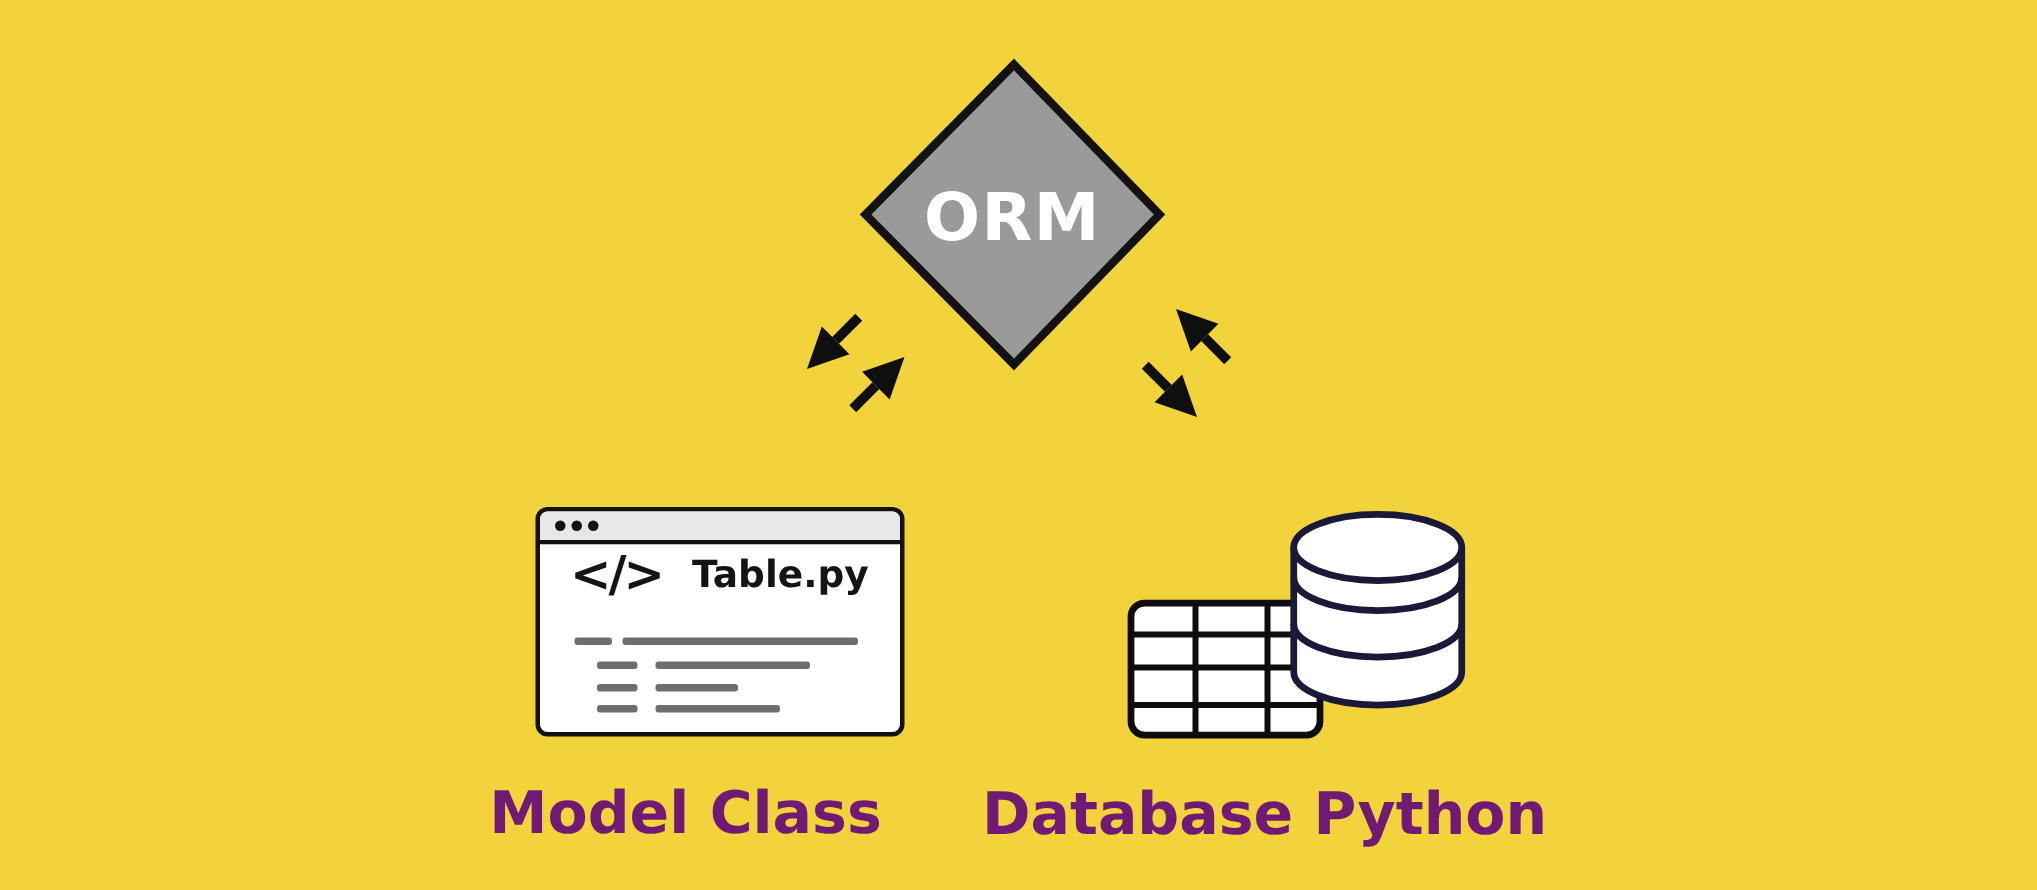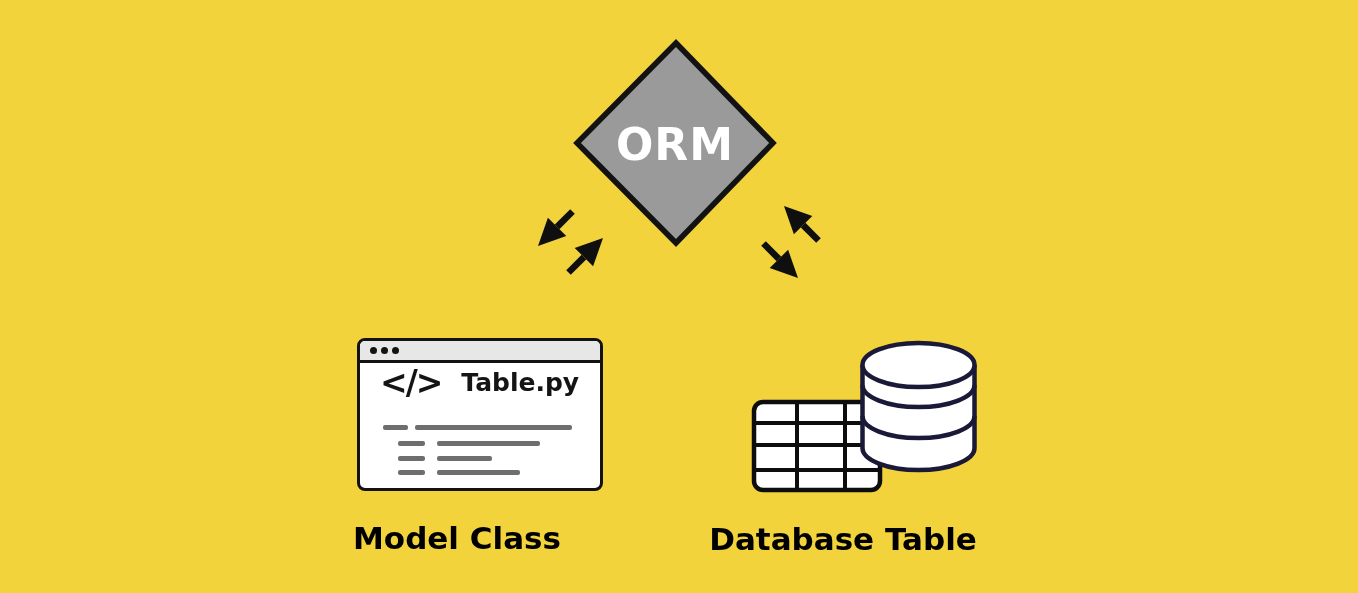--- a/index.html
+++ b/index.html
@@ -51,21 +51,21 @@
   .b3a { left: 38px;  top: 115px; width: 27px; }
   .b3b { left: 77px;  top: 115px; width: 55px; }
   .b4a { left: 38px;  top: 129px; width: 27px; }
   .b4b { left: 77px;  top: 129px; width: 83px; }
 
   
   .db-svg { position: absolute; left: 748px; top: 339px; width: 234px; height: 158px; }
 
   
   .caption {
-    position: absolute; font-weight: bold; font-size: 31px; color: #000000;
+    position: absolute; font-weight: bold; font-size: 39px; color: #701a75;
     transform: translateX(-50%); white-space: nowrap;
   }
   .cap-model { left: 457px; top: 520px; }
   .cap-db    { left: 843px; top: 521px; }
 </style>
 </head>
 <body>
 
 <div class="stage">
 
@@ -126,15 +126,15 @@
       <path d="M49 63 V151 M97 63 V151 M6 84 H132 M6 106 H132 M6 131 H132" fill="none" stroke="#0D0D0D" stroke-width="4"></path>
     </g>
     <g>
       <path d="M114.5 26 L114.5 109 A56 22 0 0 0 226.5 109 L226.5 26" fill="#FFFFFF" stroke="#1A1A38" stroke-width="4.5"></path>
       <path d="M114.5 46 A56 22 0 0 0 226.5 46 M114.5 77 A56 22 0 0 0 226.5 77" fill="none" stroke="#1A1A38" stroke-width="4.5"></path>
       <ellipse cx="170.5" cy="26" rx="56" ry="22" fill="#FFFFFF" stroke="#1A1A38" stroke-width="4.5"></ellipse>
     </g>
   </svg>
 
   <div class="caption cap-model">Model Class</div>
-  <div class="caption cap-db">Database Table</div>
+  <div class="caption cap-db">Database Python</div>
 
 </div>
 
 </body></html>

